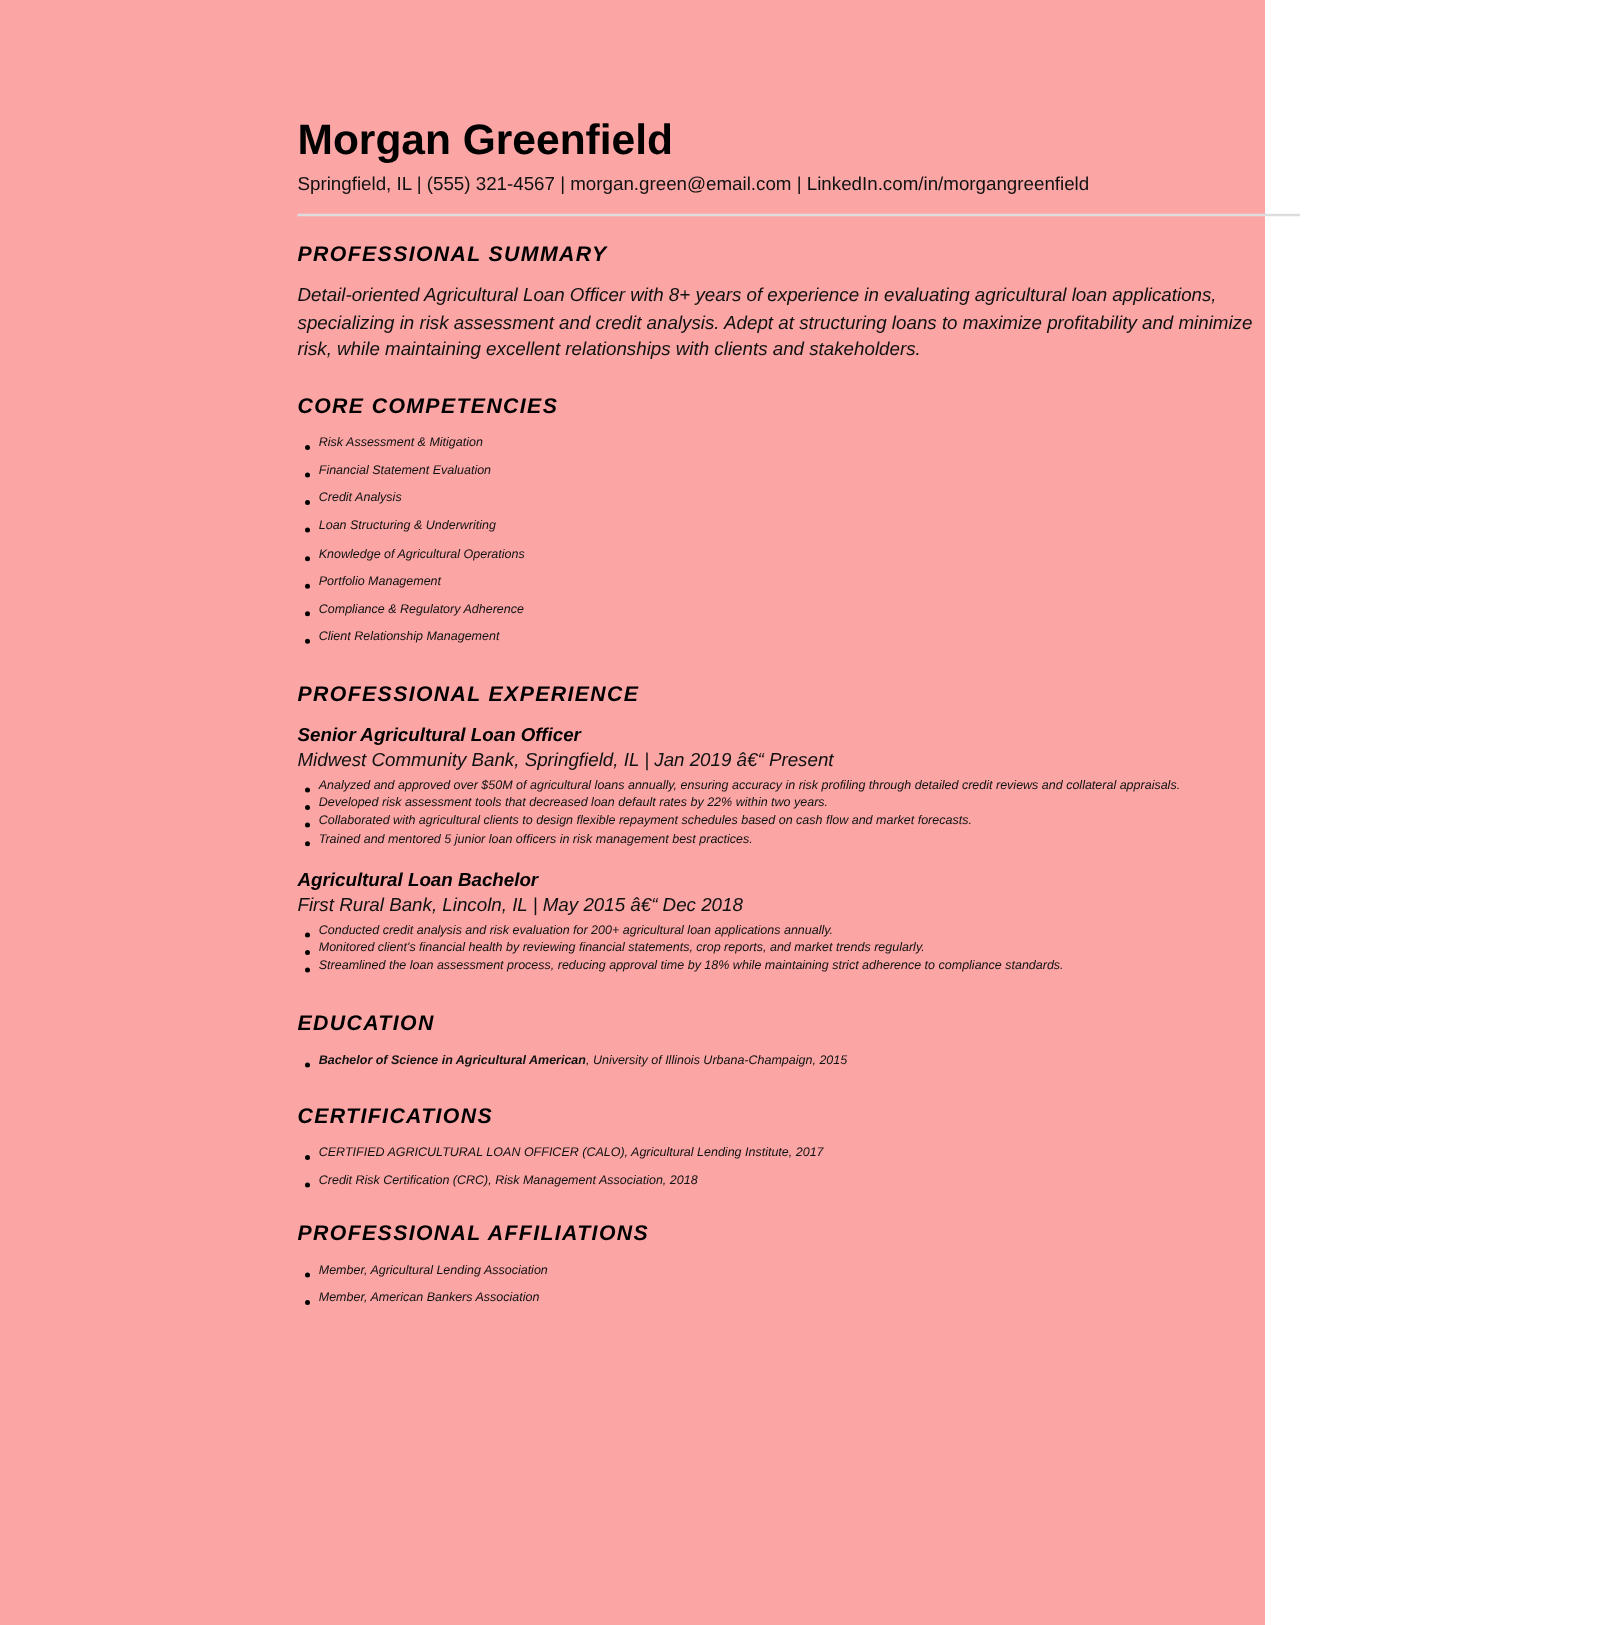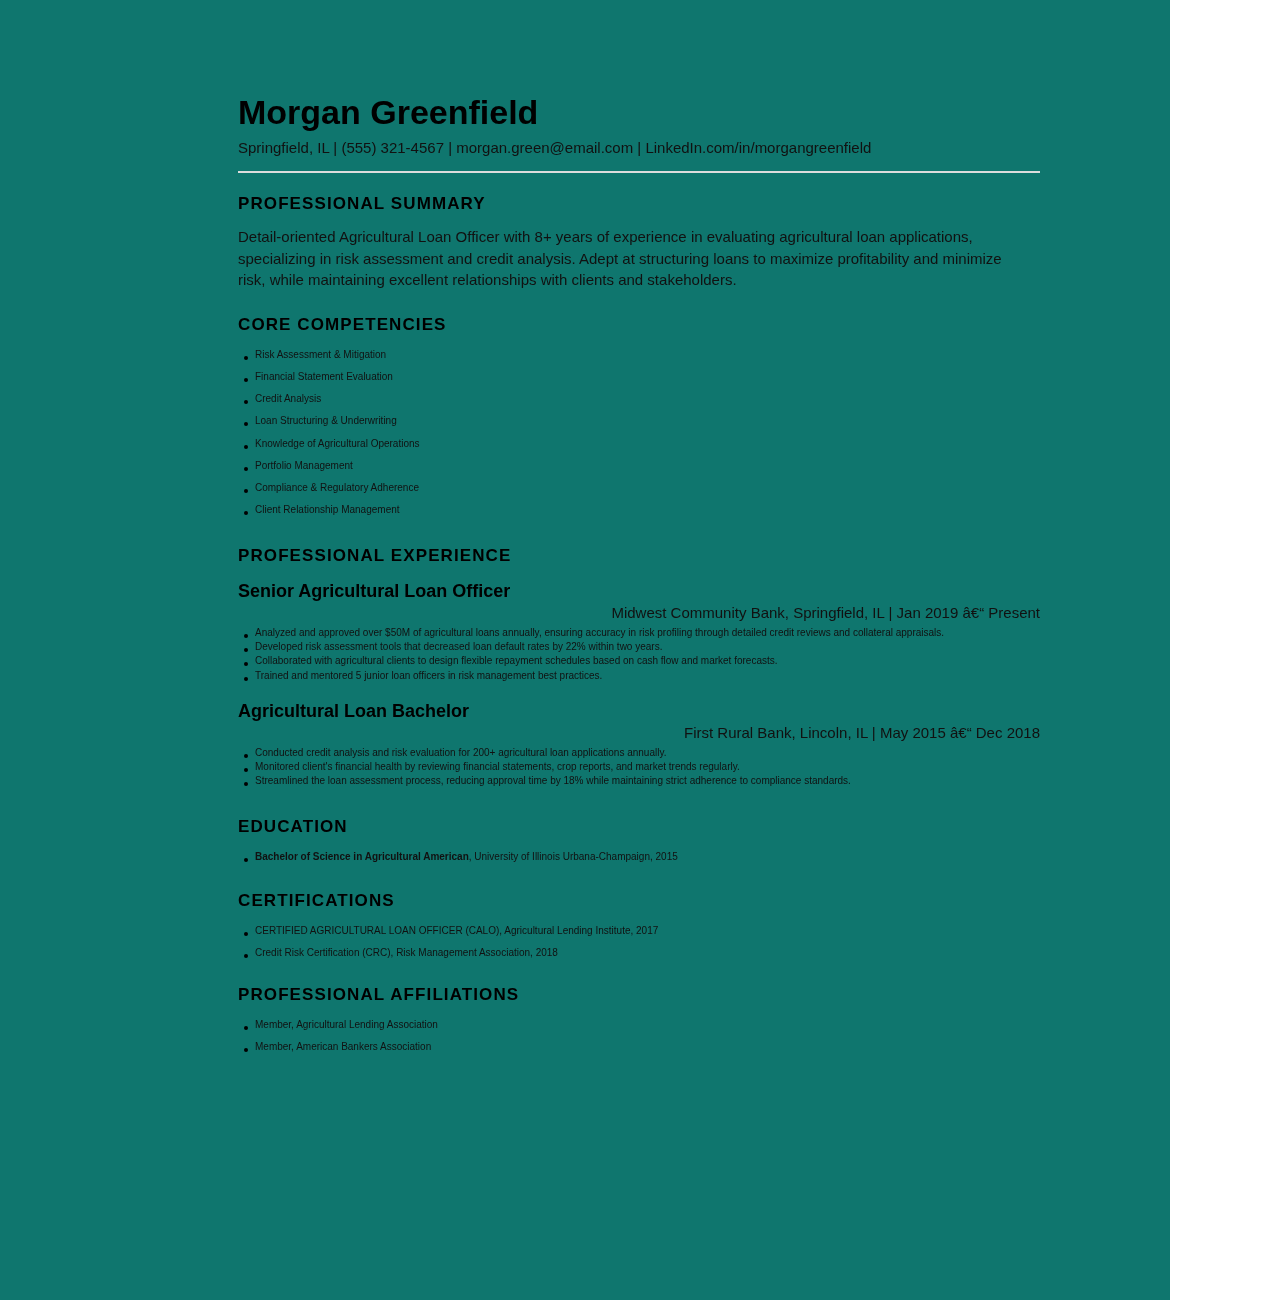--- a/index.html
+++ b/index.html
@@ -9,23 +9,23 @@
   }
   body {
     width: 1278px;
     height: 1300px;
     font-family: "Liberation Sans", sans-serif;
     color: #000000;
     overflow: hidden;
   }
   .page {
     position: relative;
-    width: 1170px;
+    width: 1012px;
     height: 1300px;
-    background: #0f766e;
+    background: #fca5a5;
   }
   .content {
     position: absolute;
     left: 238px;
     top: 92px;
     width: 802px;
   }
 
   
   .name {
@@ -47,20 +47,21 @@
   .header-rule {
     margin-top: 13px;
     border-top: 2px solid #dddddd;
     width: 802px;
     height: 0;
   }
 
   
   .section {
     margin-top: 22px;
+    font-style: italic;
   }
   .section-title {
     font-size: 17px;
     font-weight: bold;
     letter-spacing: 1.1px;
     color: #000000;
     margin: 0 0 13px 0;
     line-height: 1.1;
   }
 
@@ -106,33 +107,32 @@
   }
 
   
   .job {
     margin-bottom: 16px;
   }
   .job:last-child {
     margin-bottom: 0;
   }
   .job-title {
-    font-size: 18px;
+    font-size: 15px;
     font-weight: bold;
     color: #000000;
     line-height: 1.35;
     margin: 0;
   }
   .job-meta {
     font-size: 15px;
     font-weight: normal;
     color: #111111;
     line-height: 1.38;
     margin: 0 0 2px 0;
-    text-align: right;
   }
 
   .edu-degree {
     font-weight: bold;
   }
 
   .cert-list > li,
   .affil-list > li {
     margin-bottom: 7px;
   }

